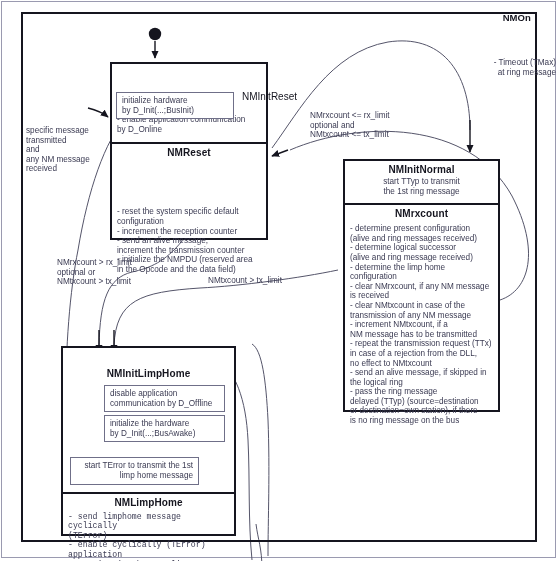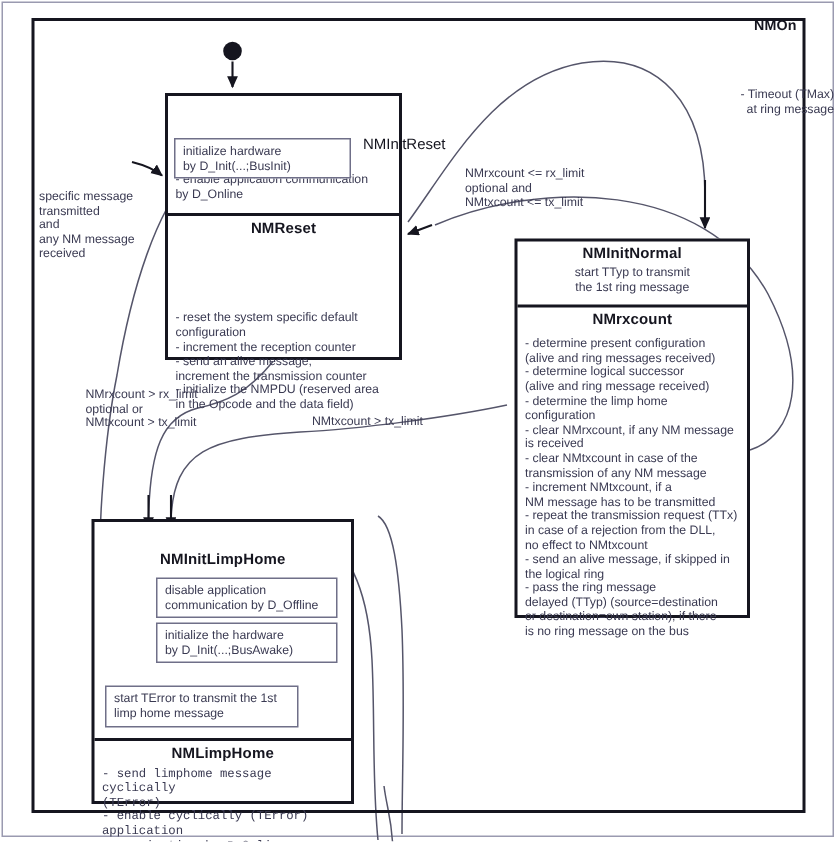--- a/index.html
+++ b/index.html
@@ -137,21 +137,21 @@
   <div class="statebox" style="left:61px;top:346px;width:175px;height:190px;">
 
     <div class="st-title" style="padding-top:20px;">NMInitLimpHome</div>
 
     <div class="innerbox" style="margin:4px 9px 0 41px;">disable application
 communication by D_Offline</div>
 
     <div class="innerbox" style="margin:3px 9px 0 41px;">initialize the hardware
 by D_Init(...;BusAwake)</div>
 
-    <div class="innerbox" style="margin:15px 35px 0 7px;">start TError to transmit the 1st
+    <div class="innerbox" style="margin:15px 35px 0 7px;text-align:right;">start TError to transmit the 1st
 limp home message</div>
 
     <div class="divider" style="margin-top:7px;"></div>
 
     <div class="st-title">NMLimpHome</div>
     <div class="body-txt" style="padding-top:2px;font-family:Liberation Mono, monospace;">- send limphome message cyclically
   (TError)
 - enable cyclically (TError) application
   communication by D_Online</div>
   </div>

